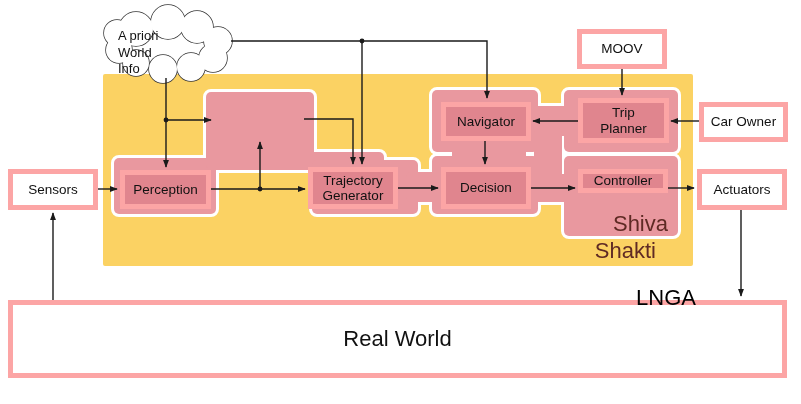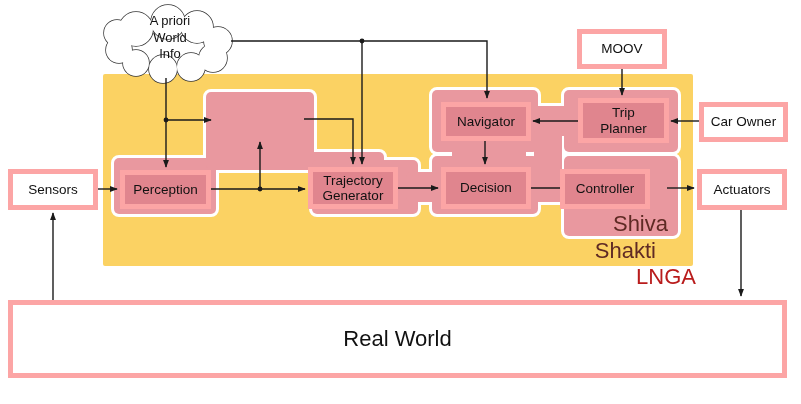--- a/index.html
+++ b/index.html
@@ -6,22 +6,22 @@
   #stage{position:relative;width:801px;height:404px;background:#fff;overflow:hidden;}
   #bg{position:absolute;left:0;top:0;}
   .box{position:absolute;box-sizing:border-box;border:5px solid #fca5a5;
        display:flex;align-items:center;justify-content:center;text-align:center;
        font-size:13.5px;line-height:15.5px;color:#111;white-space:pre-line;}
   .white-box{background:#ffffff;}
   .pink-box{background:#e0858e;}
   .real-world{font-size:22px;}
   .layer-label{position:absolute;font-size:22px;line-height:24px;text-align:right;
        color:#5f2a24;white-space:nowrap;}
-  .lnga{color:#b91c1c;}
-  .cloud-label{position:absolute;left:118px;top:13px;width:104px;text-align:center;
+  .lnga{color:#000000;margin-top:21px;}
+  .cloud-label{position:absolute;left:118px;top:28px;width:104px;
        font-size:13px;line-height:16.5px;color:#111;white-space:pre-line;}
 </style>
 </head>
 <body>
 
 <div id="stage">
 
   <svg id="bg" width="801" height="404" viewBox="0 0 801 404">
     <defs>
       <marker id="ah" markerUnits="userSpaceOnUse" markerWidth="8" markerHeight="6" refX="7.2" refY="3" orient="auto">
@@ -103,21 +103,21 @@
   <div class="box white-box" style="left:697px;top:169px;width:90px;height:41px">Actuators</div>
   <div class="box white-box" style="left:577px;top:29px;width:90px;height:40px">MOOV</div>
   <div class="box white-box" style="left:699px;top:102px;width:89px;height:40px">Car Owner</div>
   <div class="box white-box real-world" style="left:8px;top:300px;width:779px;height:78px">Real World</div>
 
   <div class="box pink-box" style="left:120px;top:170px;width:91px;height:39px">Perception</div>
   <div class="box pink-box" style="left:308px;top:167px;width:90px;height:42px">Trajectory
 Generator</div>
   <div class="box pink-box" style="left:441px;top:102px;width:90px;height:39px">Navigator</div>
   <div class="box pink-box" style="left:441px;top:167px;width:90px;height:42px">Decision</div>
-  <div class="box pink-box" style="left:560px;top:169px;width:90px;height:40px">Controller</div>
+  <div class="box pink-box" style="left:578px;top:169px;width:90px;height:24px">Controller</div>
   <div class="box pink-box" style="left:578px;top:98px;width:91px;height:45px">Trip
 Planner</div>
 
   <div class="layer-label" style="left:540px;top:212px;width:128px">Shiva</div>
   <div class="layer-label" style="left:528px;top:239px;width:128px">Shakti</div>
   <div class="layer-label lnga" style="left:570px;top:265px;width:126px">LNGA</div>
 
 </div>
 
 </body></html>

